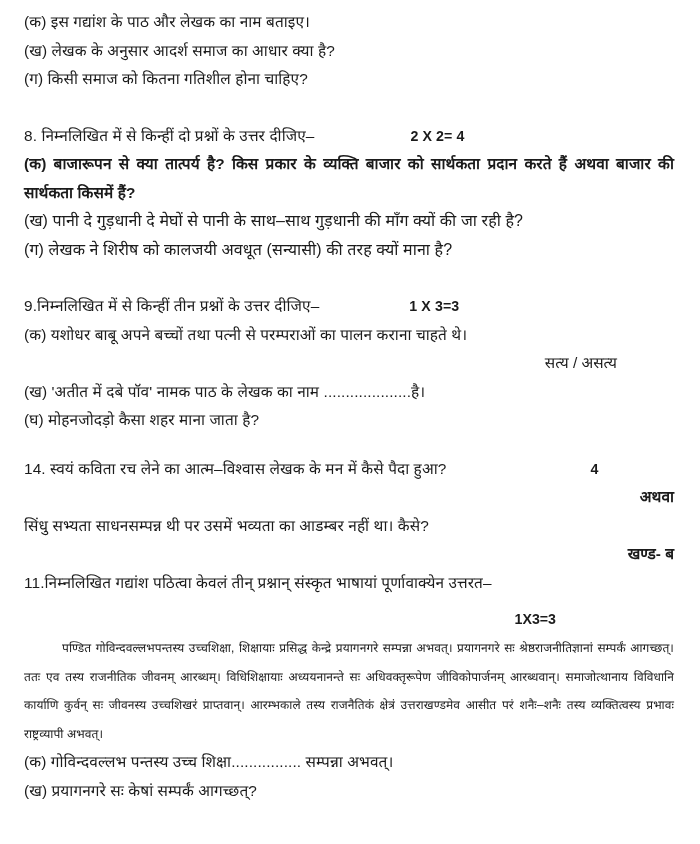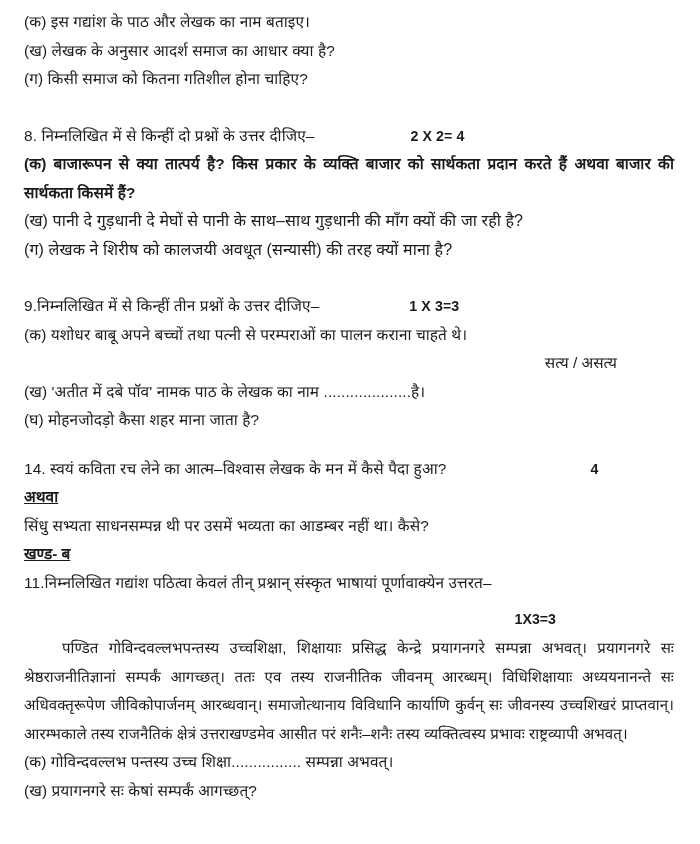--- a/index.html
+++ b/index.html
@@ -46,46 +46,45 @@
     white-space: nowrap;
     font-family: "Liberation Sans", sans-serif;
     font-weight: bold;
     font-size: 14.2px;
   }
   .marks-8  { margin-left: 96px; }
   .marks-9  { margin-left: 90px; }
   .marks-10 { margin-left: 144px; }
 
   .center {
-    text-align: left;
+    text-align: right;
     font-size: 15.4px;
     line-height: 28.5px;
     font-weight: bold;
-    text-decoration: underline;
   }
   .right {
     text-align: right;
     font-size: 15.4px;
     line-height: 28.5px;
     padding-right: 57px;
   }
   .marks-right {
     text-align: right;
     font-size: 14.2px;
     font-weight: bold;
     line-height: 26px;
     padding-right: 118px;
   }
   .gap-sm { height: 9px; }
   .gap-md { height: 20px; }
   .gap-lg { height: 28px; }
 
   
   .para {
-    font-size: 15px;
+    font-size: 12px;
     line-height: 28.5px;
     text-align: justify;
     text-align-last: left;
     letter-spacing: 0.1px;
   }
   .para-just {
     font-size: 15.4px;
     line-height: 28.5px;
     text-align: justify;
     text-align-last: left;

